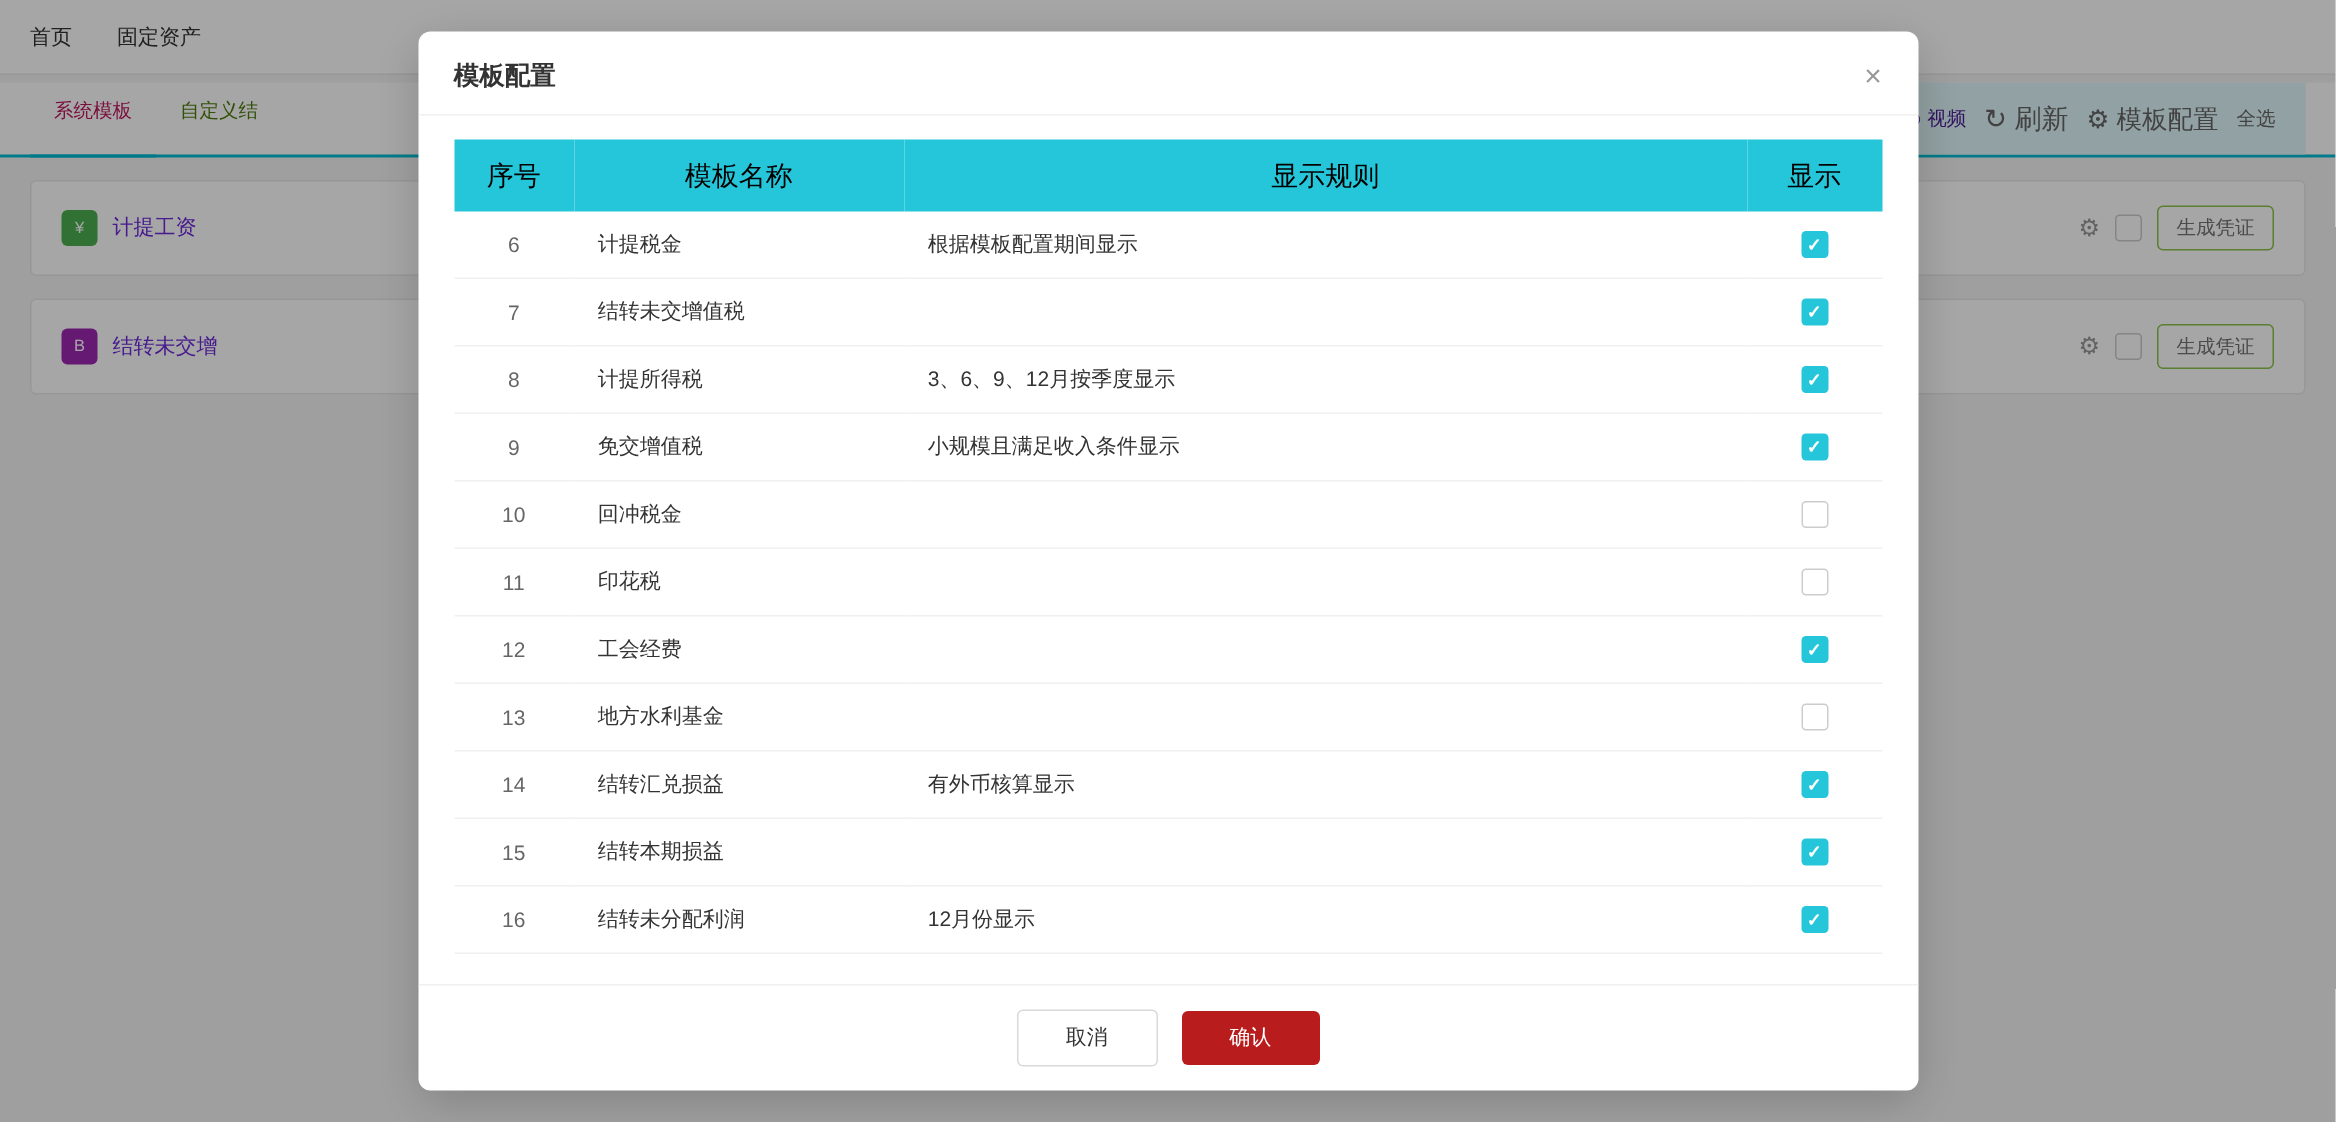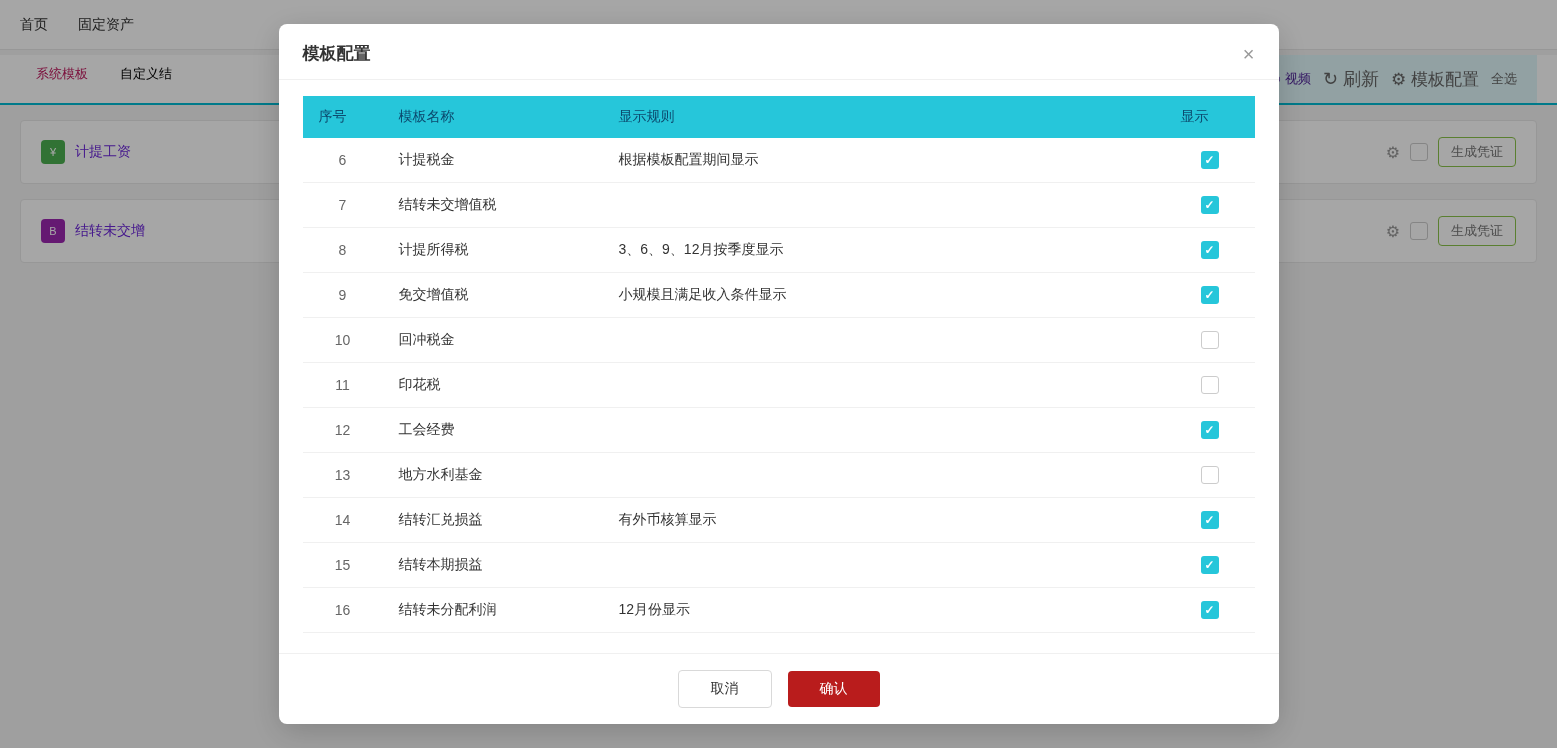--- a/index.html
+++ b/index.html
@@ -40,21 +40,21 @@
       background: #fff;
       padding: 0 20px;
       display: flex;
       border-bottom: 2px solid #00bcd4;
       margin-top: 5px;
     }
 
     .tab-item {
       padding: 10px 16px;
       cursor: pointer;
-      color: #000000;
+      color: #4d7c0f;
       font-size: 13px;
     }
 
     .tab-item.active {
       color: #be185d;
       border-bottom: 2px solid #00bcd4;
       margin-bottom: -2px;
     }
 
     .toolbar {
@@ -232,25 +232,25 @@
       width: 100%;
       border-collapse: collapse;
       margin-top: 16px;
     }
 
     .config-table thead tr {
       background: #26c6da;
     }
 
     .config-table thead th {
-      color: #0c4a6e;
+      color: #000000;
       padding: 12px 16px;
-      text-align: left;
+      text-align: center;
       font-weight: 500;
-      font-size: 14px;
+      font-size: 18px;
     }
 
     .config-table thead th:first-child { width: 80px; }
     .config-table thead th:nth-child(2) { width: 220px; }
     .config-table thead th:nth-child(3) { }
     .config-table thead th:last-child { width: 90px; }
 
     .config-table tbody tr {
       border-bottom: 1px solid #f0f0f0;
     }

